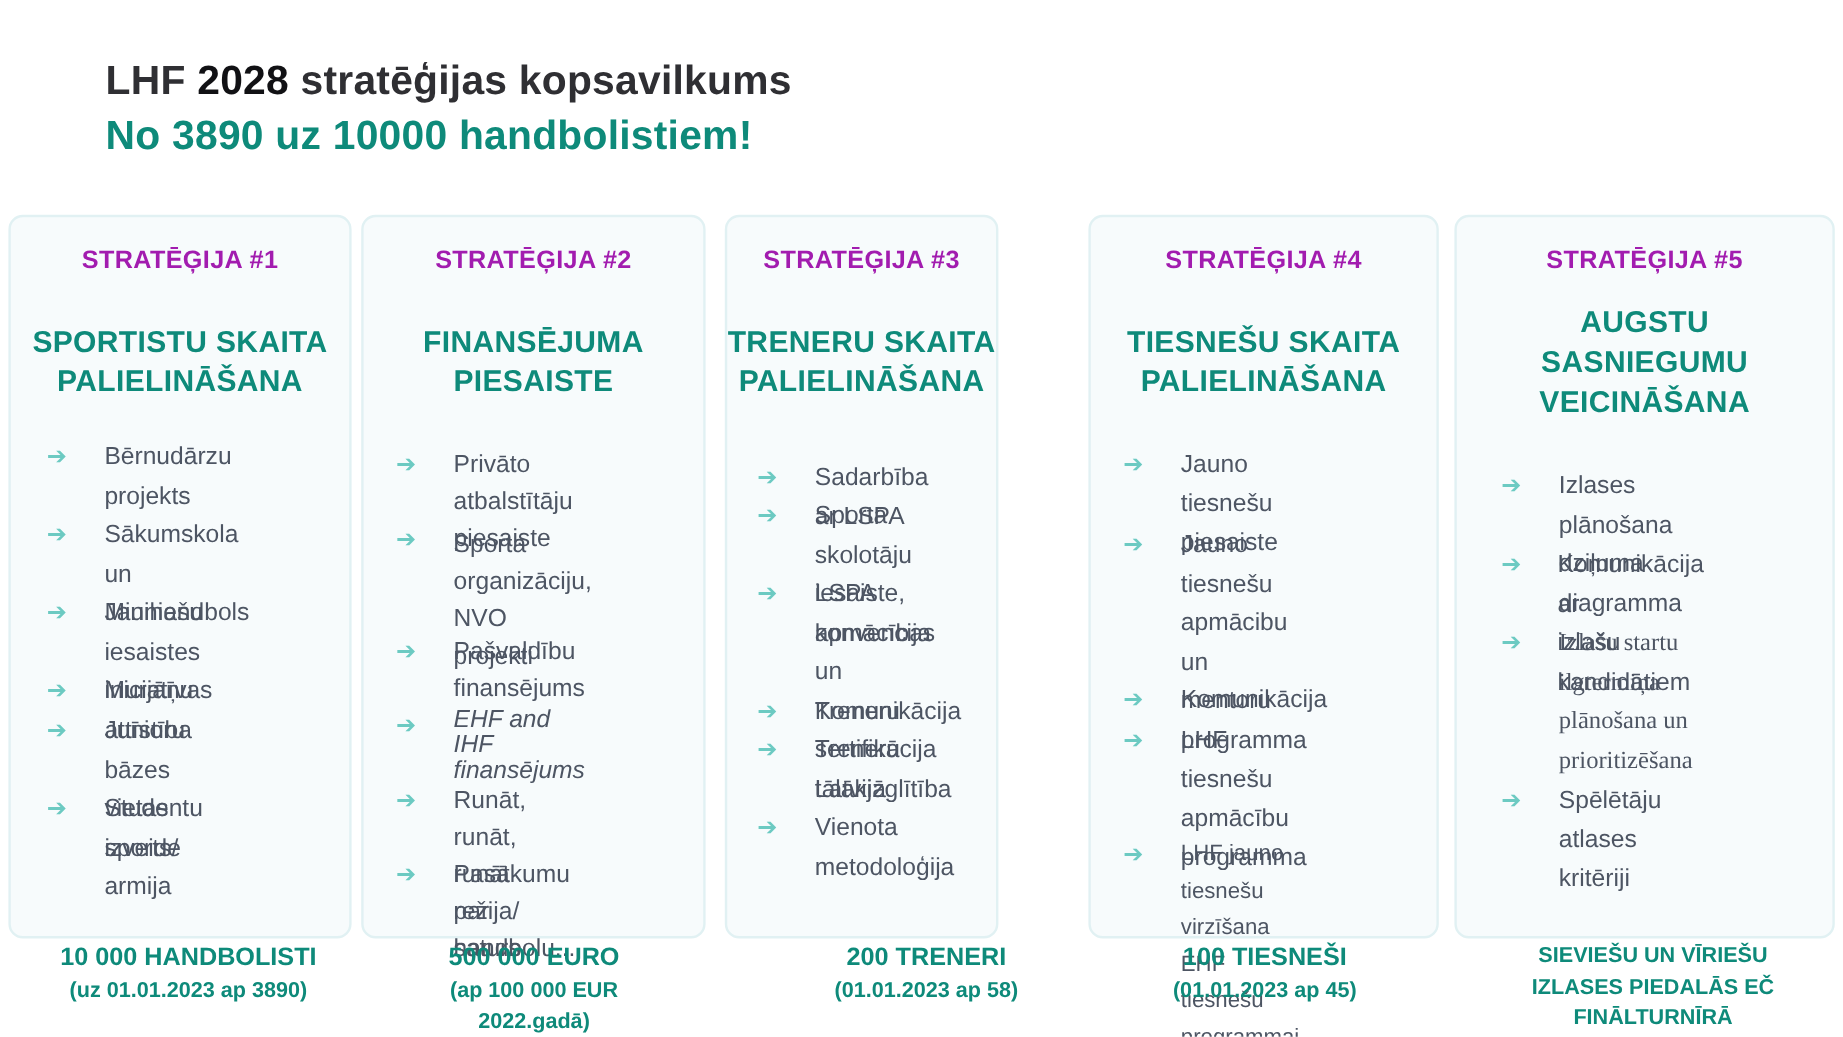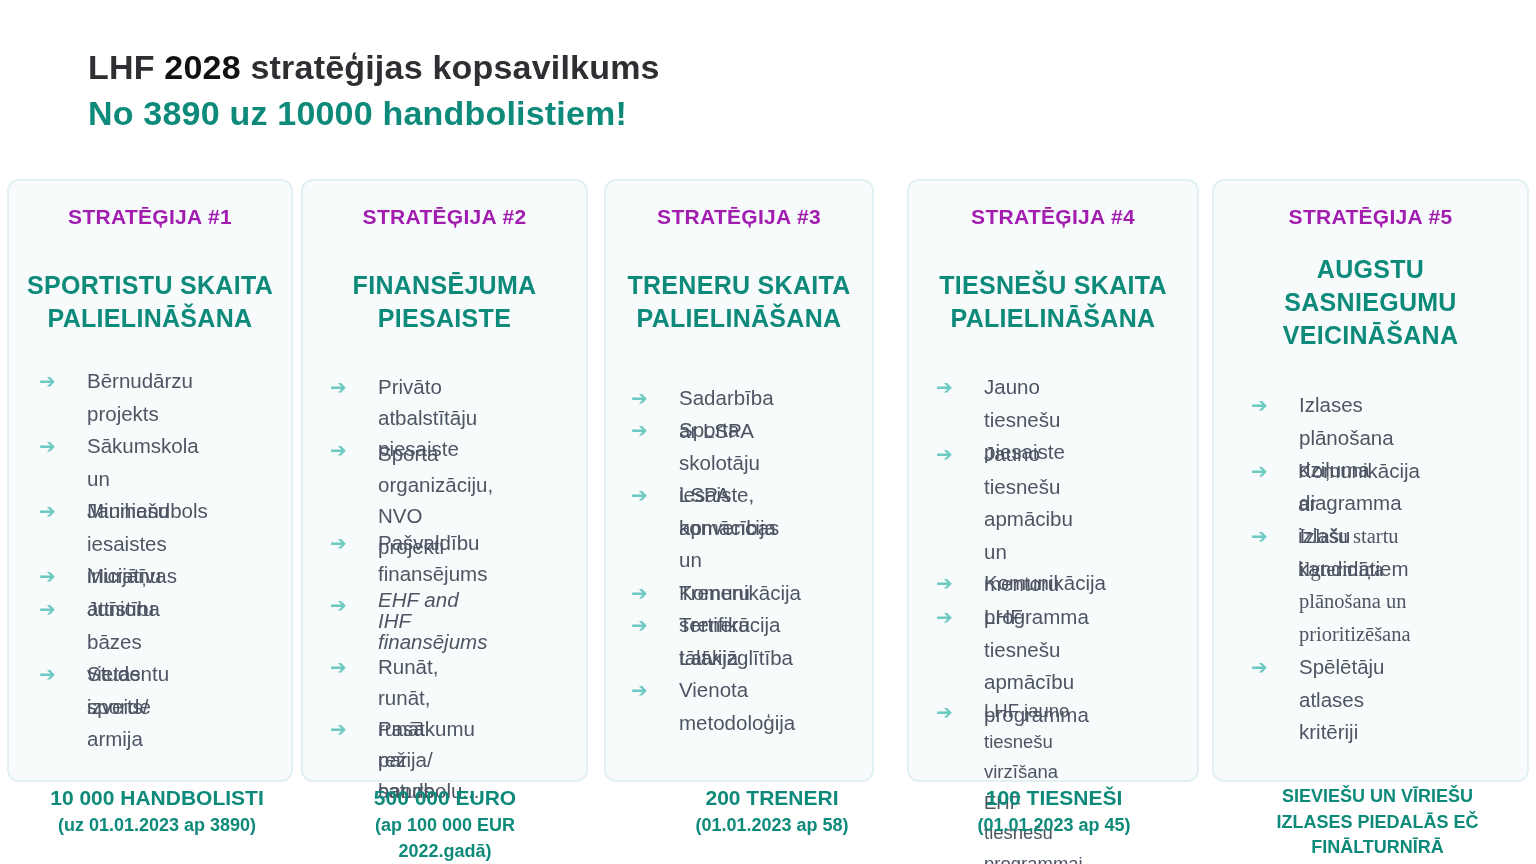--- a/index.html
+++ b/index.html
@@ -141,21 +141,21 @@
 par handbolu...</span>
         </li>
       <li class="item" style="height:62px;">
           <span class="arrow">➔</span>
           <span class="txt" style="left:48px;top:0;line-height:31px;">Pasākumu režija/
 saturs</span>
         </li>
     </ul>
   </div>
 
-  <div class="card" style="left:604px;width:270px;">
+  <div class="card" style="left:604px;width:228px;">
     <div class="card-head">STRATĒĢIJA #3</div>
     <div class="card-title" style="top:88px;white-space:pre-line;">TRENERU SKAITA
 PALIELINĀŠANA</div>
     <ul class="items" style="left:25px;top:201px;">
       <li class="item" style="height:32px;">
           <span class="arrow">➔</span>
           <span class="txt" style="left:48px;top:0;">Sadarbība ar LSPA</span>
         </li>
       <li class="item" style="height:65px;">
           <span class="arrow">➔</span>

